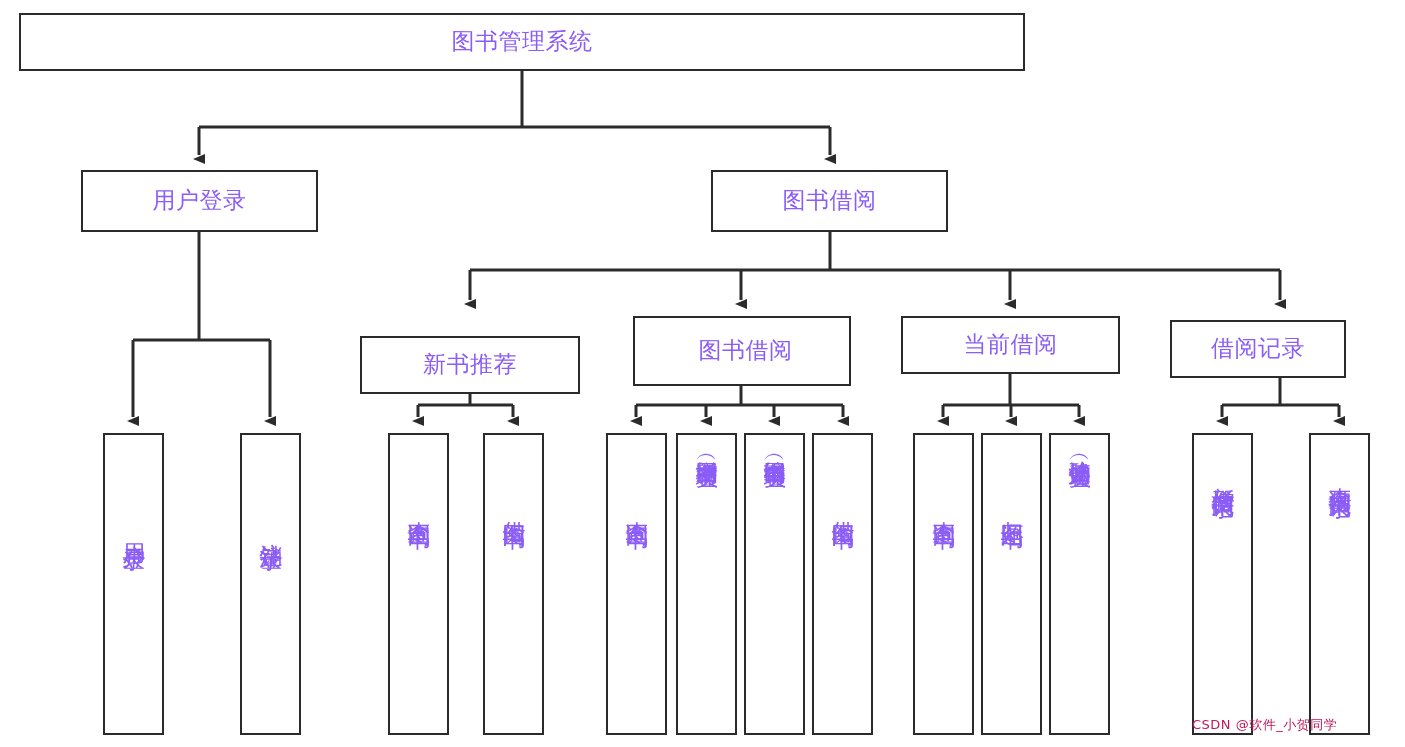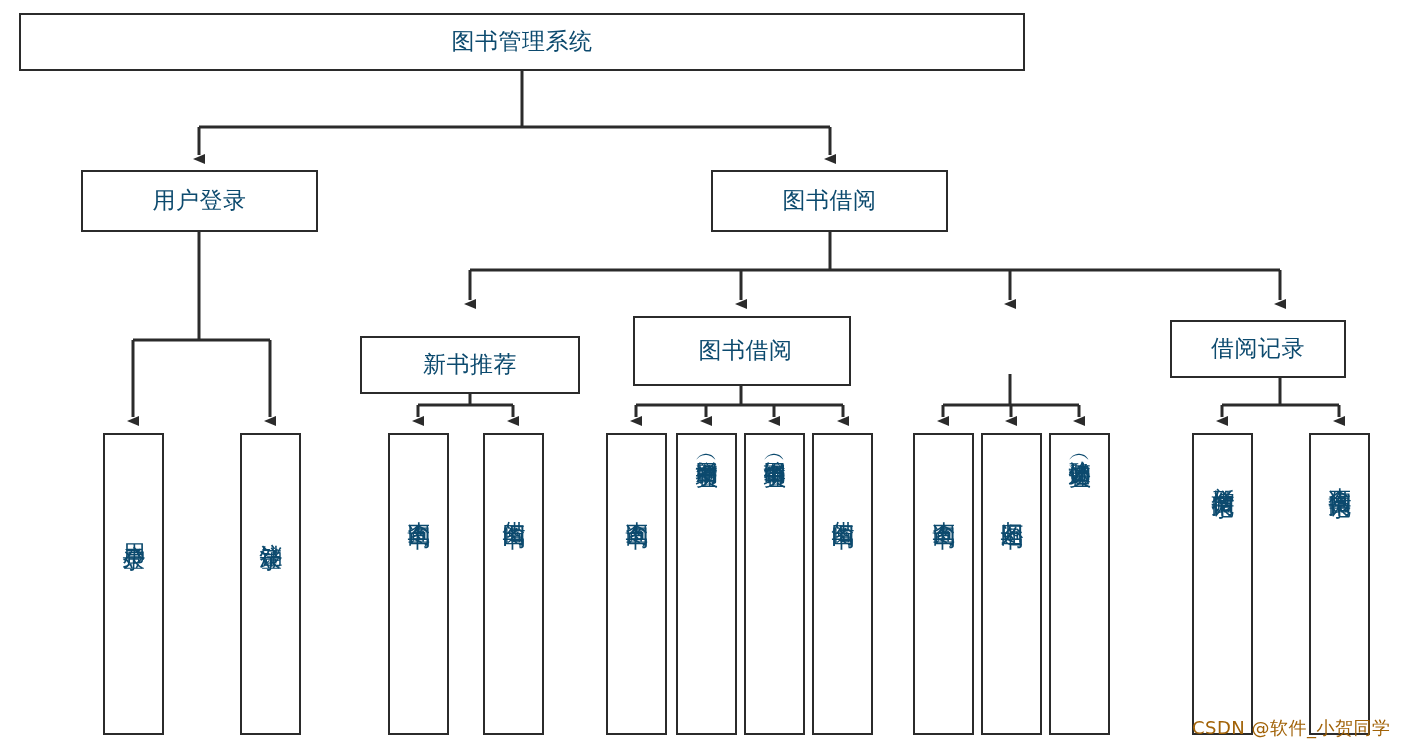--- a/index.html
+++ b/index.html
@@ -27,21 +27,21 @@
     pointer-events: none;
   }
   .node {
     position: absolute;
     box-sizing: border-box;
     background: #ffffff;
     border: 2px solid #2b2b2b;
     display: flex;
     align-items: center;
     justify-content: center;
-    color: #0c4a6e;
+    color: #8b5cf6;
   }
   .node .label {
     display: block;
     text-align: center;
     line-height: 1.12;
     white-space: nowrap;
   }
   .node.horizontal .label {
     writing-mode: horizontal-tb;
     font-size: 23px;
@@ -57,22 +57,22 @@
     text-orientation: upright;
     font-size: 23px;
     letter-spacing: 2px;
   }
   .node.vertical.tall-text .label {
     font-size: 22px;
     letter-spacing: 1px;
   }
   .watermark {
     position: absolute;
-    color: #a16207;
-    font-size: 18px;
+    color: #be185d;
+    font-size: 13px;
     letter-spacing: 0.5px;
     white-space: nowrap;
     user-select: none;
   }
 </style>
 </head>
 <body>
 
 <div id="diagram-root">
 
@@ -150,20 +150,23 @@
   <div class="node horizontal" style="left:711px; top:170px; width:237px; height:62px;">
     <span class="label">图书借阅</span>
   </div>
 
   <div class="node horizontal" style="left:360px; top:316px; width:220px; height:58px;margin-top:20px;">
     <span class="label">新书推荐</span>
   </div>
   <div class="node horizontal" style="left:633px; top:316px; width:218px; height:70px;padding-left:7px;">
     <span class="label">图书借阅</span>
   </div>
+  <div class="node horizontal" style="left:901px; top:316px; width:219px; height:58px;">
+    <span class="label">当前借阅</span>
+  </div>
   <div class="node horizontal" style="left:1170px; top:320px; width:176px; height:58px;">
     <span class="label">借阅记录</span>
   </div>
 
   <div class="node vertical" style="left:103px; top:433px; width:61px; height:302px; padding-top:90px;">
     <span class="label">用户登录</span>
   </div>
   <div class="node vertical" style="left:240px; top:433px; width:61px; height:302px; padding-top:90px;">
     <span class="label">注销登录</span>
   </div>

